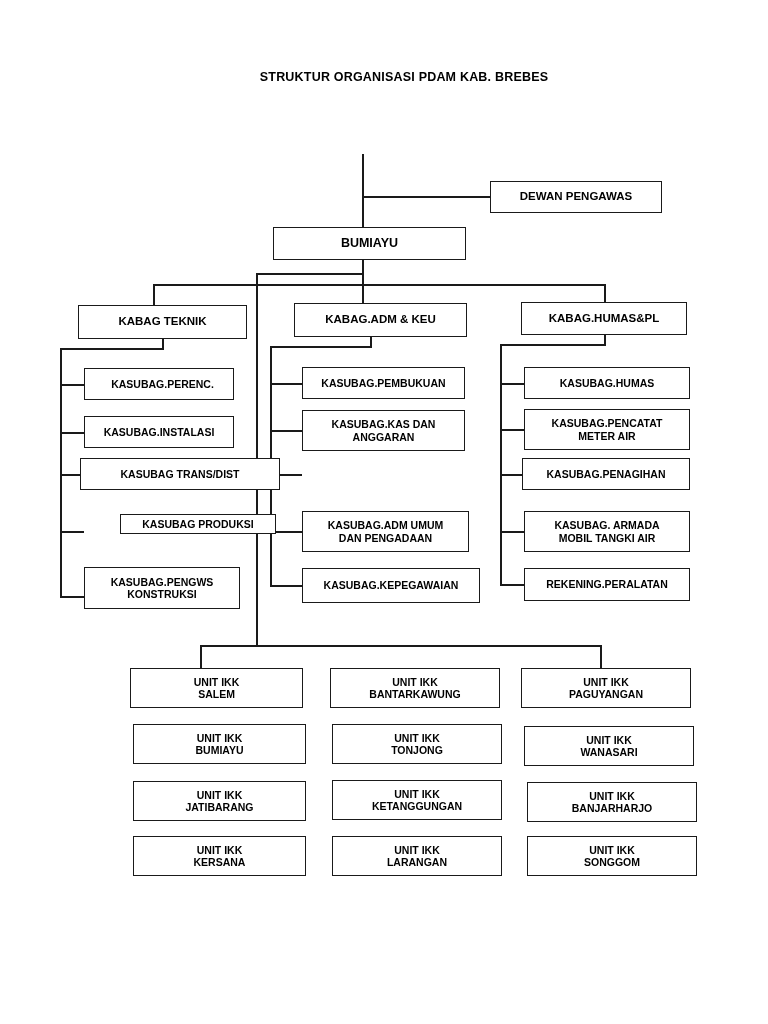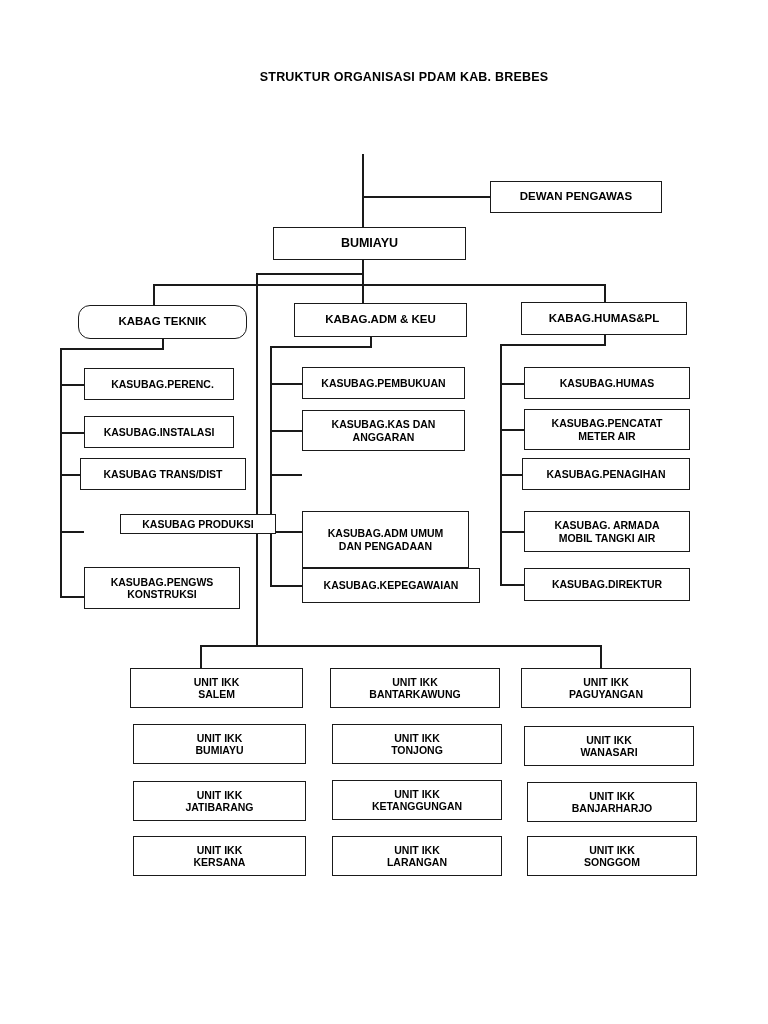--- a/index.html
+++ b/index.html
@@ -122,57 +122,57 @@
 
 
   <div class="node lvl-kabag" style="left:490px; top:181px; width:172px; height:32px;">
     <span class="node-label">DEWAN PENGAWAS</span>
   </div>
 
   <div class="node lvl-top" style="left:273px; top:227px; width:193px; height:33px;">
     <span class="node-label">BUMIAYU</span>
   </div>
 
-  <div class="node lvl-kabag" style="left:78px; top:305px; width:169px; height:34px;border-radius:12px;">
+  <div class="node lvl-kabag" style="left:78px; top:305px; width:169px; height:34px;">
     <span class="node-label">KABAG TEKNIK</span>
   </div>
 
   <div class="node lvl-kabag" style="left:294px; top:303px; width:173px; height:34px;">
     <span class="node-label">KABAG.ADM &amp; KEU</span>
   </div>
 
   <div class="node lvl-kabag" style="left:521px; top:302px; width:166px; height:33px;">
     <span class="node-label">KABAG.HUMAS&amp;PL</span>
   </div>
 
   <div class="node lvl-kasubag" style="left:84px; top:368px; width:150px; height:32px;padding-left:7px;">
     <span class="node-label">KASUBAG.PERENC.</span>
   </div>
   <div class="node lvl-kasubag" style="left:84px; top:416px; width:150px; height:32px;">
     <span class="node-label">KASUBAG.INSTALASI</span>
   </div>
-  <div class="node lvl-kasubag" style="left:80px; top:458px; width:166px; height:32px;">
+  <div class="node lvl-kasubag" style="left:80px; top:458px; width:200px; height:32px;">
     <span class="node-label">KASUBAG TRANS/DIST</span>
   </div>
   <div class="node lvl-kasubag" style="left:76px; top:514px; width:156px; height:20px;margin-left:44px;">
     <span class="node-label">KASUBAG PRODUKSI</span>
   </div>
   <div class="node lvl-kasubag" style="left:84px; top:567px; width:156px; height:42px;">
     <span class="node-label">KASUBAG.PENGWS
 KONSTRUKSI</span>
   </div>
 
   <div class="node lvl-kasubag" style="left:302px; top:367px; width:163px; height:32px;">
     <span class="node-label">KASUBAG.PEMBUKUAN</span>
   </div>
   <div class="node lvl-kasubag" style="left:302px; top:410px; width:163px; height:41px;">
     <span class="node-label">KASUBAG.KAS DAN
 ANGGARAN</span>
   </div>
-  <div class="node lvl-kasubag" style="left:302px; top:511px; width:167px; height:57px;">
+  <div class="node lvl-kasubag" style="left:302px; top:511px; width:167px; height:41px;">
     <span class="node-label">KASUBAG.ADM UMUM
 DAN PENGADAAN</span>
   </div>
   <div class="node lvl-kasubag" style="left:302px; top:568px; width:178px; height:35px;">
     <span class="node-label">KASUBAG.KEPEGAWAIAN</span>
   </div>
 
   <div class="node lvl-kasubag" style="left:524px; top:367px; width:166px; height:32px;">
     <span class="node-label">KASUBAG.HUMAS</span>
   </div>
@@ -181,21 +181,21 @@
 METER AIR</span>
   </div>
   <div class="node lvl-kasubag" style="left:522px; top:458px; width:168px; height:32px;">
     <span class="node-label">KASUBAG.PENAGIHAN</span>
   </div>
   <div class="node lvl-kasubag" style="left:524px; top:511px; width:166px; height:41px;">
     <span class="node-label">KASUBAG. ARMADA
 MOBIL TANGKI AIR</span>
   </div>
   <div class="node lvl-kasubag" style="left:524px; top:568px; width:166px; height:33px;">
-    <span class="node-label">KASUBAG.DIREKTUR</span>
+    <span class="node-label">REKENING.PERALATAN</span>
   </div>
 
   <div class="node lvl-unit" style="left:130px; top:668px; width:173px; height:40px;">
     <span class="node-label">UNIT IKK
 SALEM</span>
   </div>
   <div class="node lvl-unit" style="left:330px; top:668px; width:170px; height:40px;">
     <span class="node-label">UNIT IKK
 BANTARKAWUNG</span>
   </div>

